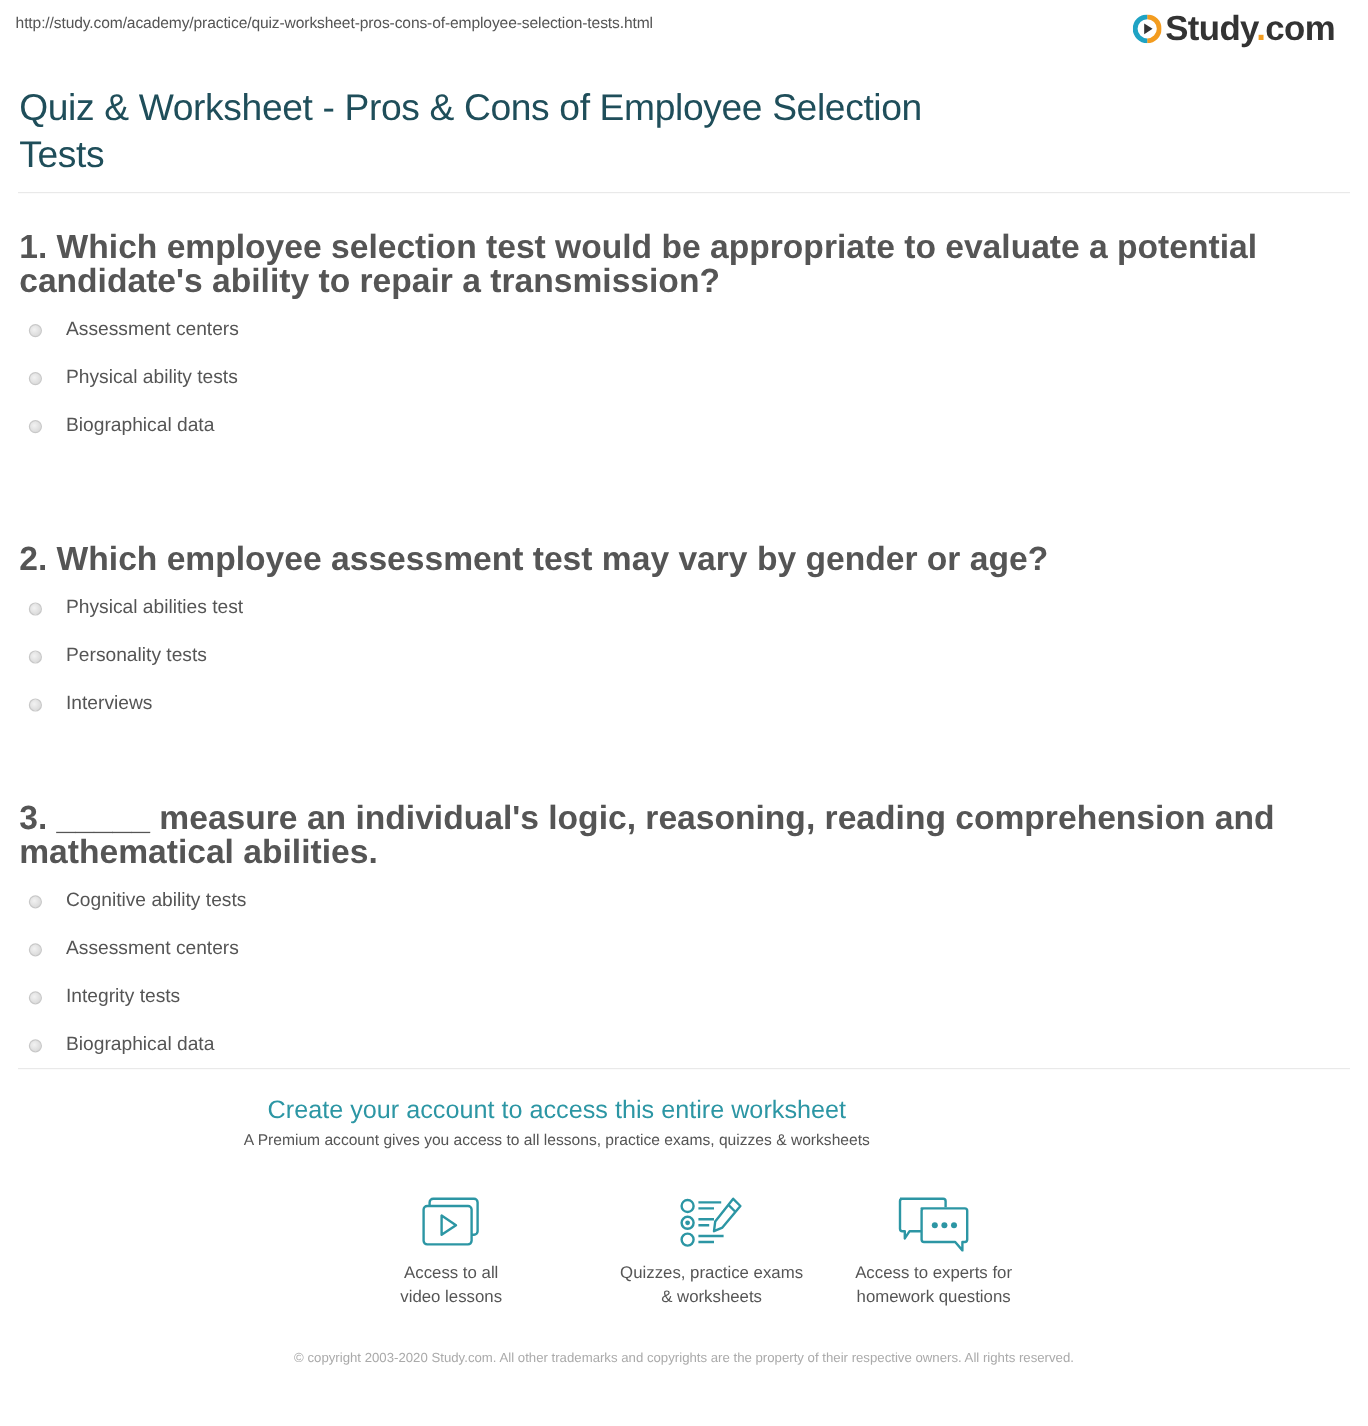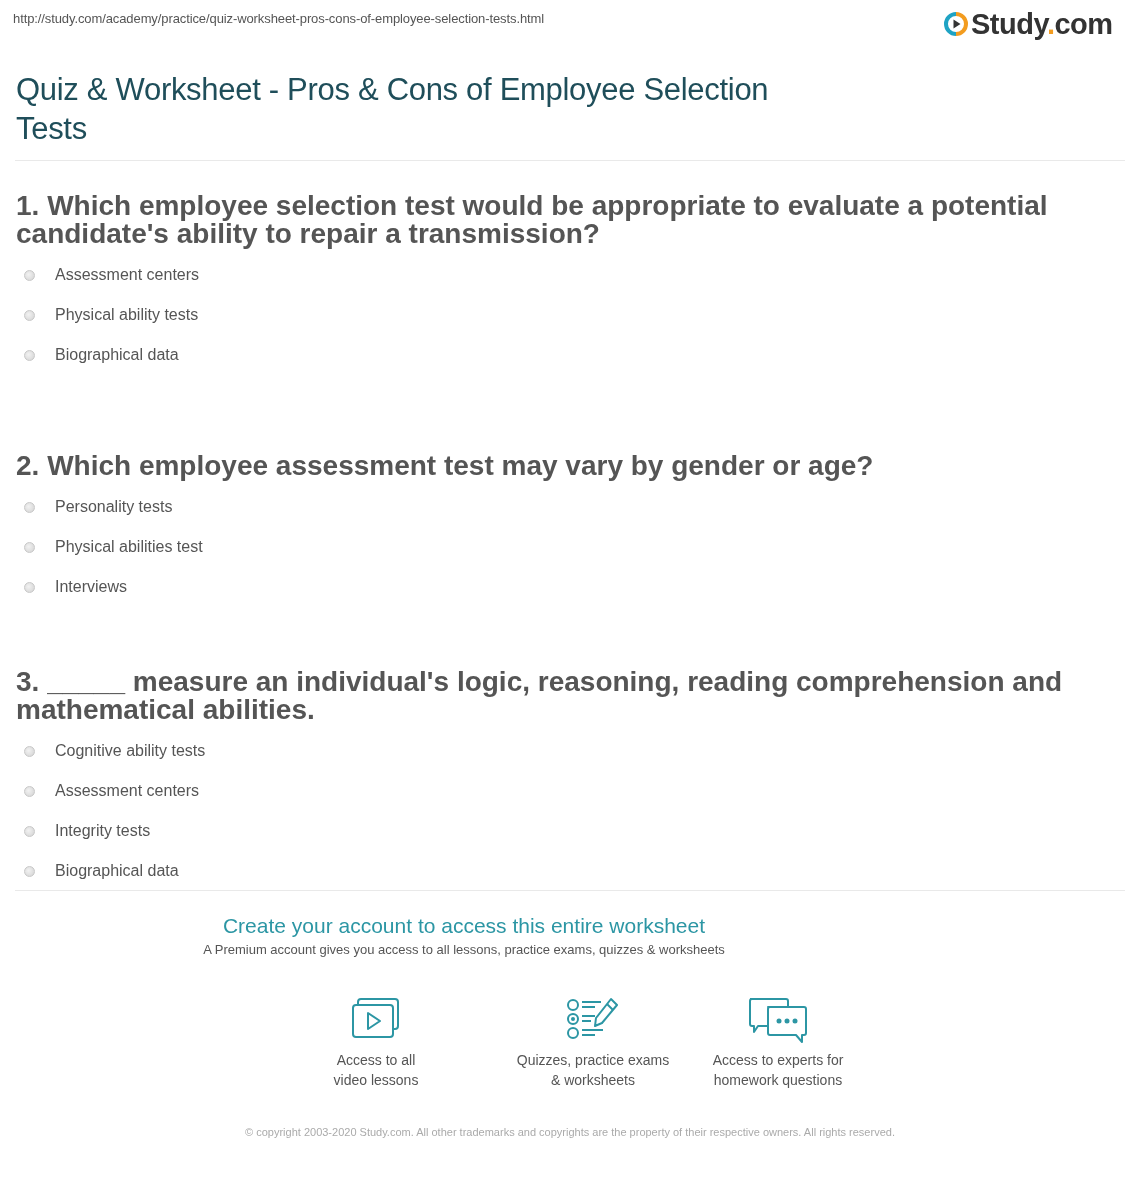--- a/index.html
+++ b/index.html
@@ -158,25 +158,25 @@
         <span>Biographical data</span>
       </li>
   </ul>
 </div>
 
 <div class="question" style="top:452px;">
   <p class="q-text">2. Which employee assessment test may vary by gender or age?</p>
   <ul class="options" style="margin-top:7px;">
     <li class="option">
         <span class="radio"></span>
+        <span>Physical abilities test</span>
+      </li>
+    <li class="option">
+        <span class="radio"></span>
         <span>Personality tests</span>
-      </li>
-    <li class="option">
-        <span class="radio"></span>
-        <span>Physical abilities test</span>
       </li>
     <li class="option">
         <span class="radio"></span>
         <span>Interviews</span>
       </li>
   </ul>
 </div>
 
 <div class="question" style="top:668px;">
   <p class="q-text">3. _____ measure an individual's logic, reasoning, reading comprehension and mathematical abilities.</p>

